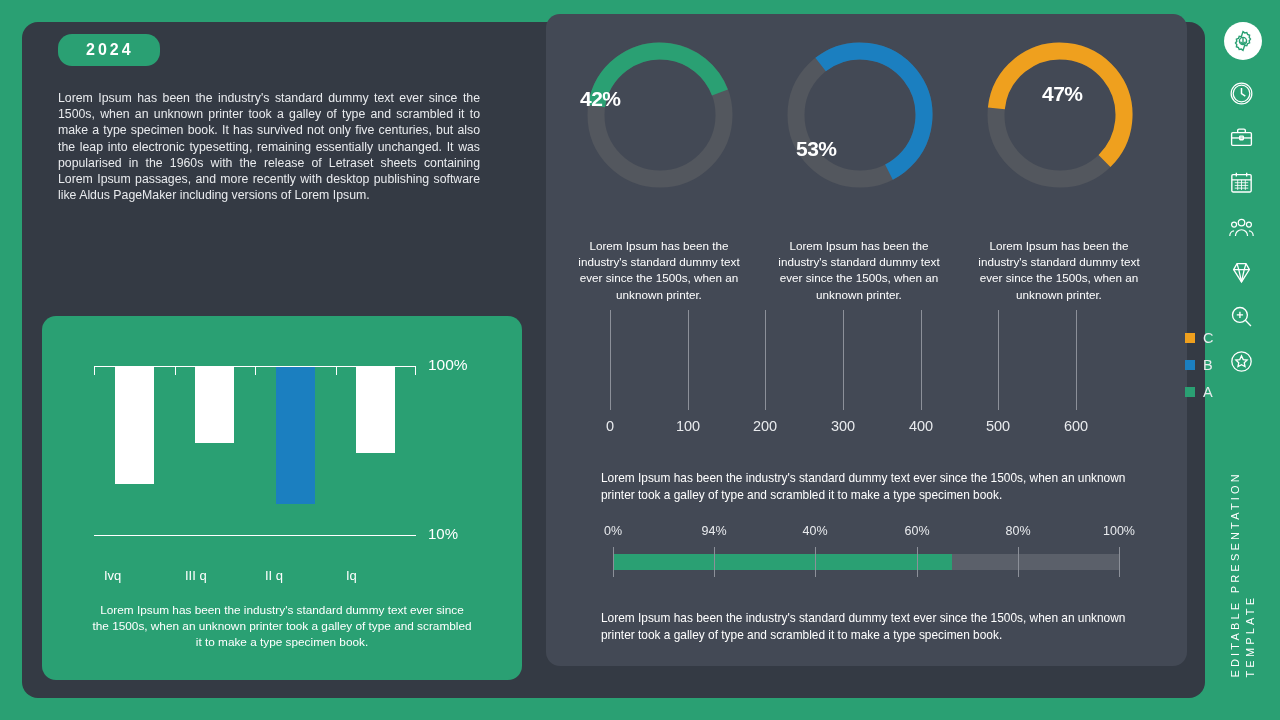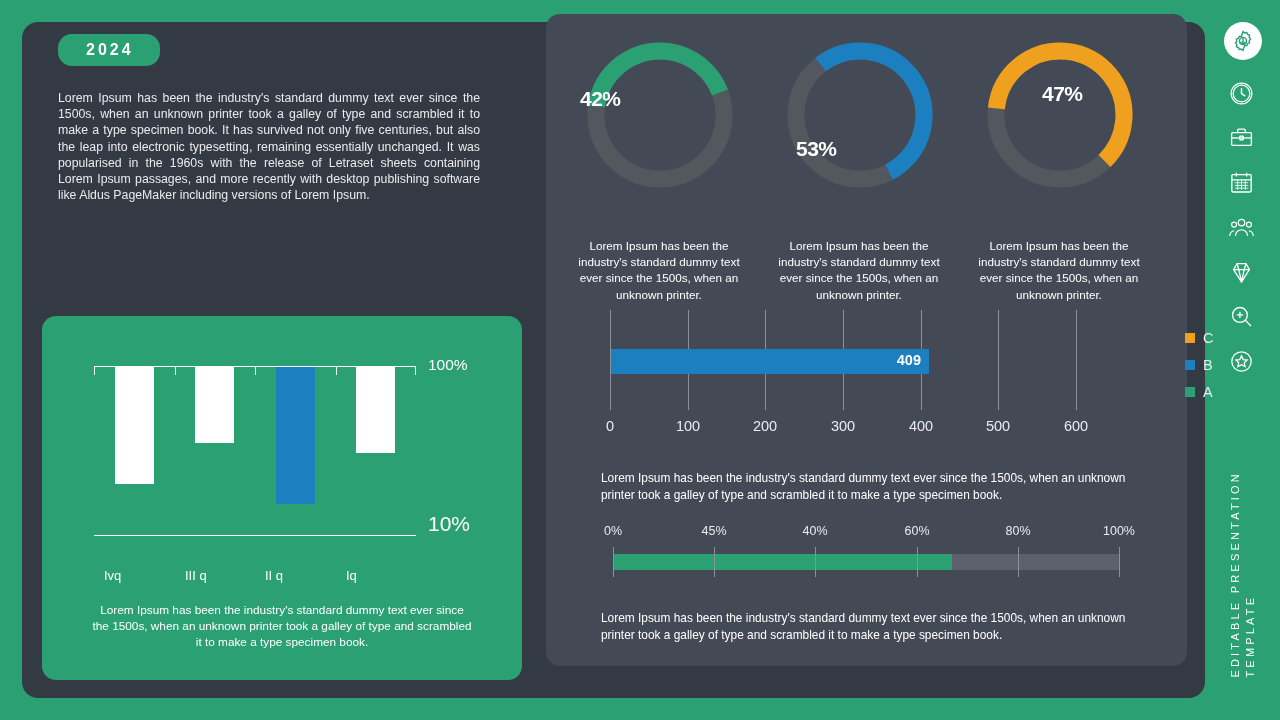--- a/index.html
+++ b/index.html
@@ -89,22 +89,22 @@
     background: #ffffff;
   }
   .axis-label-top {
     position: absolute;
     left: 334px; top: -10px;
     font-size: 15.5px;
     color: #ffffff;
   }
   .axis-label-bottom {
     position: absolute;
-    left: 334px; top: 146px;
-    font-size: 21px;
+    left: 334px; top: 159px;
+    font-size: 15px;
     color: #ffffff;
   }
   .vbar {
     position: absolute;
     top: 1px;
     width: 39px;
   }
   .vbar.white { background: #ffffff; }
   .vbar.blue  { background: #1b7fc0; }
   .vbar-label {
@@ -377,35 +377,32 @@
         <div class="hbar-grid" style="left: 155px;"></div>
         <div class="hbar-axis-label" style="left: 125px;">200</div>
         <div class="hbar-grid" style="left: 233px;"></div>
         <div class="hbar-axis-label" style="left: 203px;">300</div>
         <div class="hbar-grid" style="left: 311px;"></div>
         <div class="hbar-axis-label" style="left: 281px;">400</div>
         <div class="hbar-grid" style="left: 388px;"></div>
         <div class="hbar-axis-label" style="left: 358px;">500</div>
         <div class="hbar-grid" style="left: 466px;"></div>
         <div class="hbar-axis-label" style="left: 436px;">600</div>
-        <div class="hbar" style="left: 1px; top: 39px; width: 318px; background: rgb(27, 127, 192);">
-          <span class="val">409</span>
-        </div>
       </div>
 
     <div class="panel-para para-mid">Lorem Ipsum has been the industry's standard dummy text ever since the 1500s, when an unknown printer took a galley of type and scrambled it to make a type specimen book.</div>
 
     <div class="progress-wrap" id="progress-wrap">
       <div class="prog-track">
         <div class="prog-fill" id="prog-fill" style="width: 339px;"></div>
       </div>
     <div class="prog-grid" style="left: 5px;"></div>
         <div class="prog-label" style="left: -23px;">0%</div>
         <div class="prog-grid" style="left: 106px;"></div>
-        <div class="prog-label" style="left: 78px;">45%</div>
+        <div class="prog-label" style="left: 78px;">94%</div>
         <div class="prog-grid" style="left: 207px;"></div>
         <div class="prog-label" style="left: 179px;">40%</div>
         <div class="prog-grid" style="left: 309px;"></div>
         <div class="prog-label" style="left: 281px;">60%</div>
         <div class="prog-grid" style="left: 410px;"></div>
         <div class="prog-label" style="left: 382px;">80%</div>
         <div class="prog-grid" style="left: 511px;"></div>
         <div class="prog-label" style="left: 483px;">100%</div>
       </div>
 

